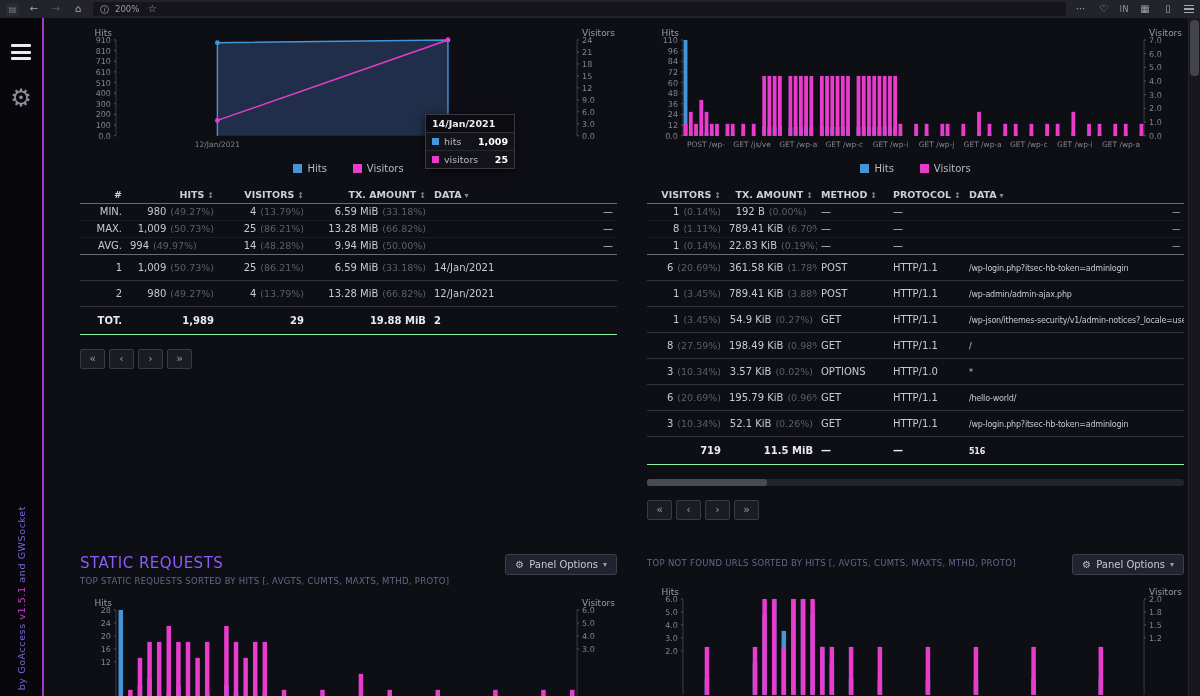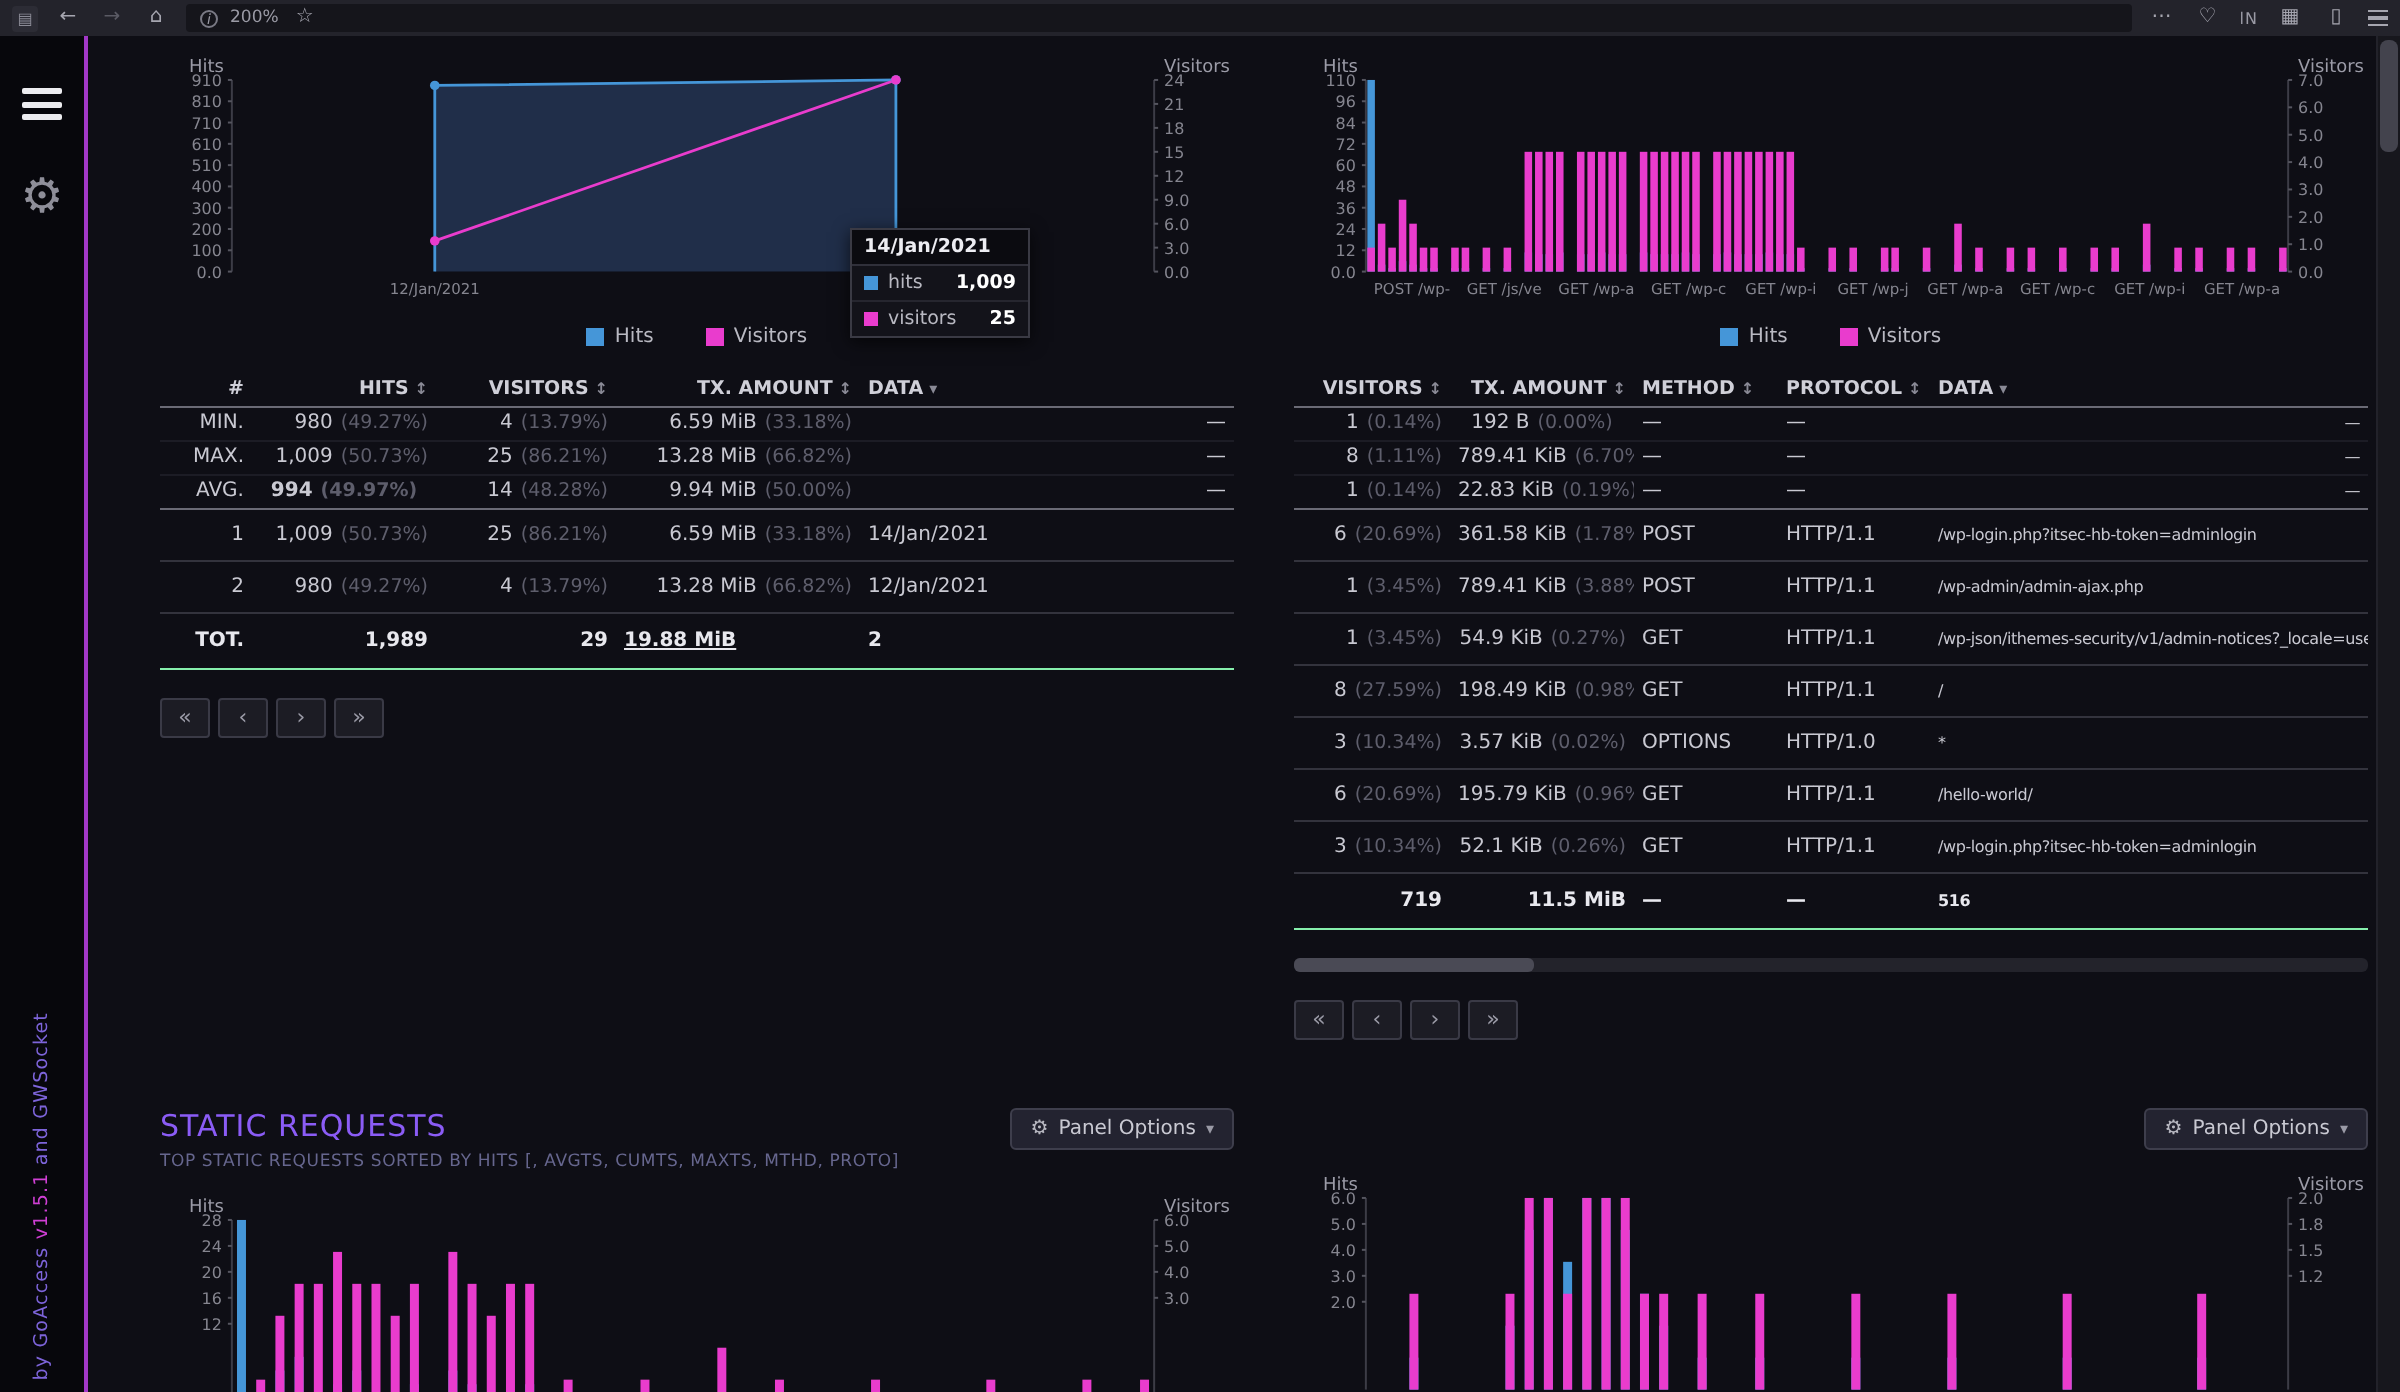--- a/index.html
+++ b/index.html
@@ -254,21 +254,21 @@
                   </tr>
                   <tr class="sumrow">
                     <td style="text-align: right;"><span class="val">MAX.</span></td>
                     <td style="text-align: right;"><span class="val">1,009</span><span class="pct">(50.73%)</span></td>
                     <td style="text-align: right;"><span class="val">25</span><span class="pct">(86.21%)</span></td>
                     <td style="text-align: right;"><span class="val">13.28 MiB</span><span class="pct">(66.82%)</span></td>
                     <td style="text-align: right;"><span class="val">—</span></td>
                   </tr>
                   <tr class="sumrow group-end">
                     <td style="text-align: right;"><span class="val">AVG.</span></td>
-                    <td style="text-align: center; font-weight: bold;"><span class="val">994</span><span class="pct">(49.97%)</span></td>
+                    <td style="text-align: left;"><span class="val">994</span><span class="pct">(49.97%)</span></td>
                     <td style="text-align: right;"><span class="val">14</span><span class="pct">(48.28%)</span></td>
                     <td style="text-align: right;"><span class="val">9.94 MiB</span><span class="pct">(50.00%)</span></td>
                     <td style="text-align: right;"><span class="val">—</span></td>
                   </tr>
                   <tr class="datarow">
                     <td style="text-align: right;"><span class="val">1</span></td>
                     <td style="text-align: right;"><span class="val">1,009</span><span class="pct">(50.73%)</span></td>
                     <td style="text-align: right;"><span class="val">25</span><span class="pct">(86.21%)</span></td>
                     <td style="text-align: right;"><span class="val">6.59 MiB</span><span class="pct">(33.18%)</span></td>
                     <td style="text-align: left;"><span class="val">14/Jan/2021</span></td>
@@ -277,21 +277,21 @@
                     <td style="text-align: right;"><span class="val">2</span></td>
                     <td style="text-align: right;"><span class="val">980</span><span class="pct">(49.27%)</span></td>
                     <td style="text-align: right;"><span class="val">4</span><span class="pct">(13.79%)</span></td>
                     <td style="text-align: right;"><span class="val">13.28 MiB</span><span class="pct">(66.82%)</span></td>
                     <td style="text-align: left;"><span class="val">12/Jan/2021</span></td>
                   </tr>
                   <tr class="totalrow">
                     <td style="text-align: right;"><span class="val">TOT.</span></td>
                     <td style="text-align: right; margin-top: 24px;"><span class="val">1,989</span></td>
                     <td style="text-align: right;"><span class="val">29</span></td>
-                    <td style="text-align: left; text-decoration: underline;"><span class="val">19.88 MiB</span></td>
+                    <td style="text-align: right;"><span class="val">19.88 MiB</span></td>
                     <td style="text-align: left;"><span class="val">2</span></td>
                   </tr>
                 </tbody>
               </table>
             </div>
           <div class="pager">
               <button class="pg-btn">«</button>
               <button class="pg-btn">‹</button>
               <button class="pg-btn">›</button>
               <button class="pg-btn">»</button>
@@ -661,20 +661,21 @@
               <rect x="356.1875" y="92" width="4.5" height="16" fill="#e93ccd"></rect>
               <rect x="413.9375" y="92" width="4.5" height="16" fill="#e93ccd"></rect>
               <rect x="462.0625" y="92" width="4.5" height="16" fill="#e93ccd"></rect>
               <rect x="490.9375" y="92" width="4.5" height="16" fill="#e93ccd"></rect>
             </svg>
         </section>
 
         <section>
           <div class="bp-head">
             <div>
+              <div class="p-sub">TOP NOT FOUND URLS SORTED BY HITS [, AVGTS, CUMTS, MAXTS, MTHD, PROTO]</div>
             </div>
             <button class="opt-btn">
               <span class="gear">⚙</span>
               <span>Panel Options</span>
               <span class="caret">▾</span>
             </button>
           </div>
           <svg viewBox="0 0 538 150">
               <text x="32" y="8" text-anchor="end" font-size="9" fill="#9b9ba7">Hits</text>
               <text x="536" y="8" text-anchor="end" font-size="9" fill="#9b9ba7">Visitors</text>

